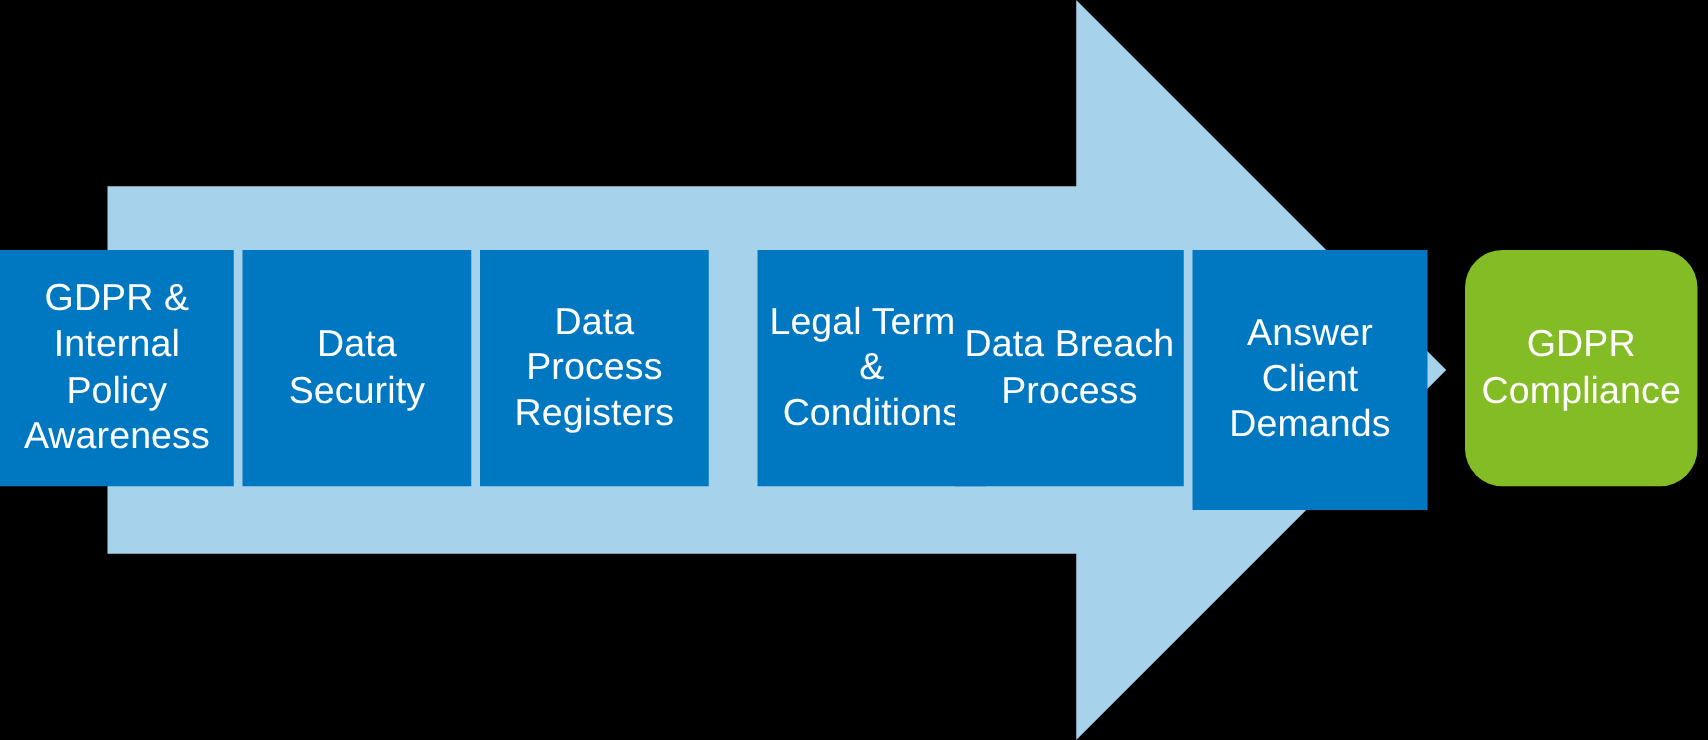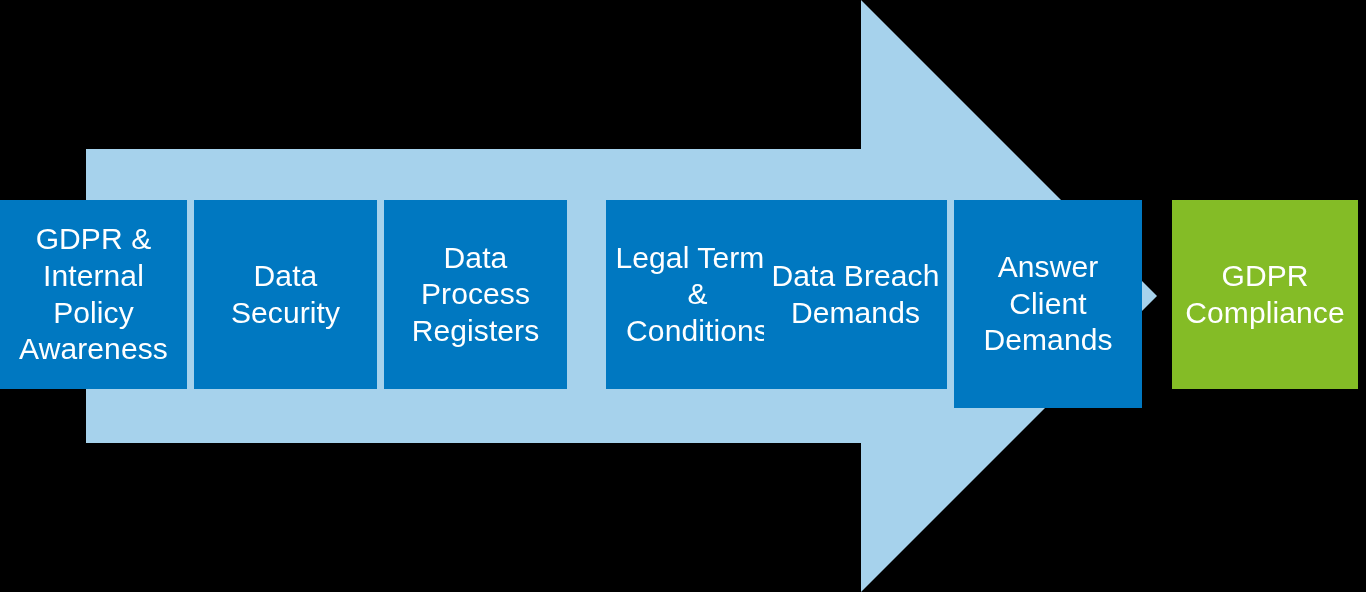--- a/index.html
+++ b/index.html
@@ -37,21 +37,21 @@
     padding: 2px 6px;
     color: #ffffff;
     font-size: 30px;
     line-height: 1.22;
     font-weight: 400;
     text-align: center;
     letter-spacing: 0.1px;
     white-space: pre-line;
   }
   .step-box.blue  { background: #0078c1; }
-  .step-box.green { background: #84bc26; }
+  .step-box.green { background: #84bc26; border-radius: 30px; }
 </style>
 </head>
 <body>
 
 <div id="canvas" style="background: rgb(0, 0, 0);">
 
   <svg id="arrow-layer" viewBox="0 0 1366 592" width="1366" height="592" xmlns="http://www.w3.org/2000/svg">
     <polygon id="arrow-poly" points="86,149 861,149 861,0 1157,296 861,592 861,443 86,443" fill="#a6d2ec"></polygon>
   </svg>
 
@@ -65,21 +65,21 @@
 
   <div class="step-box blue" style="left: 384px; top: 200px; width: 183px; height: 189px; background: rgb(0, 120, 193);">Data
 Process
 Registers</div>
 
   <div class="step-box blue" style="left: 574px; top: 200px; width: 183px; height: 189px; background: rgb(0, 120, 193); margin-left: 32px;">Legal Terms
 &amp;
 Conditions</div>
 
   <div class="step-box blue" style="left: 764px; top: 200px; width: 183px; height: 189px; background: rgb(0, 120, 193);">Data Breach
-Demands</div>
+Process</div>
 
   <div class="step-box blue" style="left: 954px; top: 200px; width: 188px; height: 208px; background: rgb(0, 120, 193);">Answer
 Client
 Demands</div>
 
   <div class="step-box green" style="left: 1172px; top: 200px; width: 186px; height: 189px; background: rgb(132, 188, 38);">GDPR
 Compliance</div>
 
 </div>
 

